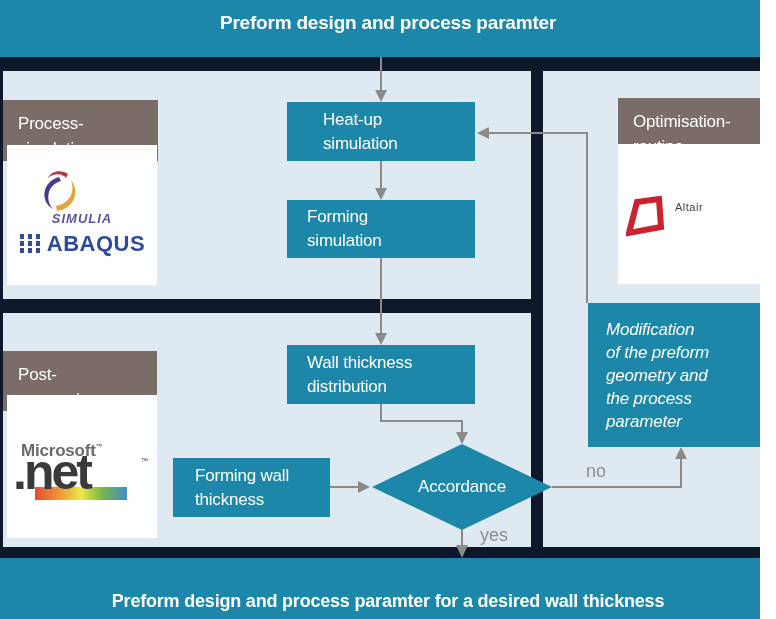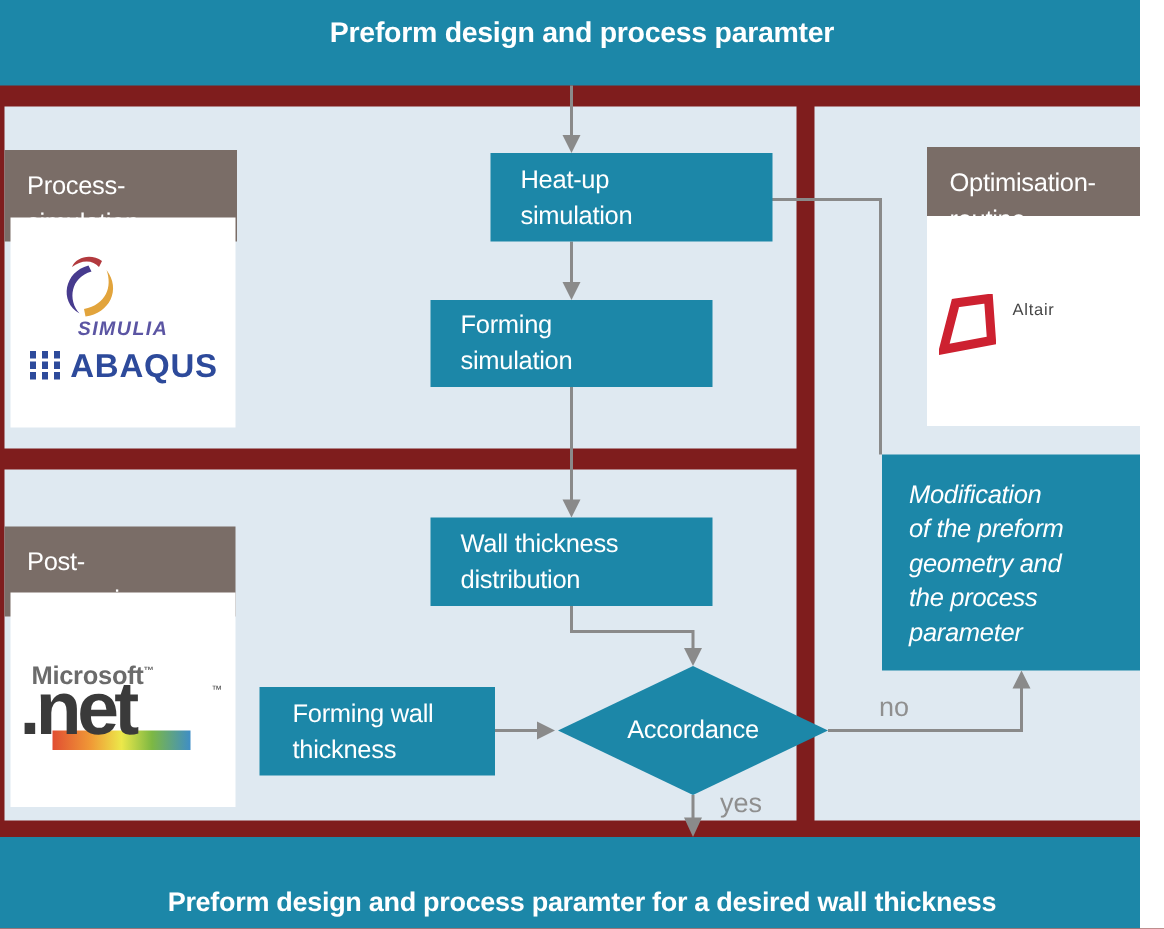--- a/index.html
+++ b/index.html
@@ -3,21 +3,21 @@
 <meta charset="utf-8">
 <style>
   :root{
     --teal:#1c87a8; --panel-blue:#dfe9f1; --header-brown:#7a6d67;
     --arrow-gray:#8a8a8a; --label-gray:#8f8f8f;
     --simulia-purple:#5b55a3; --abaqus-navy:#2d4a9b; --altair-red:#cd2130;
     --dotnet-gray:#6b6b6b; --dotnet-dark:#3a3a3a;
   }
   html,body{margin:0;padding:0;}
   body{font-family:"Liberation Sans", sans-serif; background:#ffffff;}
-  .page{position:relative;width:760px;height:619px;background:#7f1d1d;overflow:hidden;}
+  .page{position:relative;width:760px;height:619px;background:#0f172a;overflow:hidden;}
 
   .banner{position:absolute;left:0;width:776px;background:var(--teal,#1c87a8);
     color:#fff;font-weight:bold;display:flex;justify-content:center;align-items:center;
     letter-spacing:-0.2px;}
   .banner-top{top:0;height:57px;font-size:19px;padding-bottom:12px;box-sizing:border-box;}
   .banner-bottom{top:558px;height:61px;font-size:18px;padding-top:26px;box-sizing:border-box;}
 
   .panel{position:absolute;background:var(--panel-blue,#dfe9f1);}
   .panel-left-top{left:3px;top:71px;width:528px;height:228px;}
   .panel-left-bottom{left:3px;top:313px;width:528px;height:234px;}
@@ -36,21 +36,21 @@
   .hdr-post{left:3px;top:335px;width:154px;height:60px;}
 
   .card{position:absolute;background:#ffffff;}
   .card-abaqus{left:7px;top:145px;width:150px;height:140px;}
   .card-hyperworks{left:618px;top:144px;width:152px;height:140px;}
   .card-dotnet{left:7px;top:395px;width:150px;height:143px;}
 
   .node{position:absolute;background:var(--teal,#1c87a8);color:#fff;font-size:17px;
     line-height:24px;display:flex;align-items:center;box-sizing:border-box;
     white-space:pre-line;letter-spacing:-0.2px;}
-  .node-heatup{left:287px;top:102px;width:188px;height:59px;padding-left:20px;margin-left:40px;}
+  .node-heatup{left:287px;top:102px;width:188px;height:59px;padding-left:36px;}
   .node-forming{left:287px;top:200px;width:188px;height:58px;padding-left:20px;}
   .node-wall{left:287px;top:345px;width:188px;height:59px;padding-left:20px;}
   .node-desired{left:173px;top:458px;width:157px;height:59px;padding-left:22px;}
   .node-modification{left:588px;top:303px;width:184px;height:144px;padding-left:18px;
     line-height:23px;font-style:italic;}
 
   .diamond-label{position:absolute;left:372px;top:444px;width:180px;height:86px;
     display:flex;align-items:center;justify-content:center;color:#fff;font-size:17px;
     letter-spacing:-0.2px;}
 

